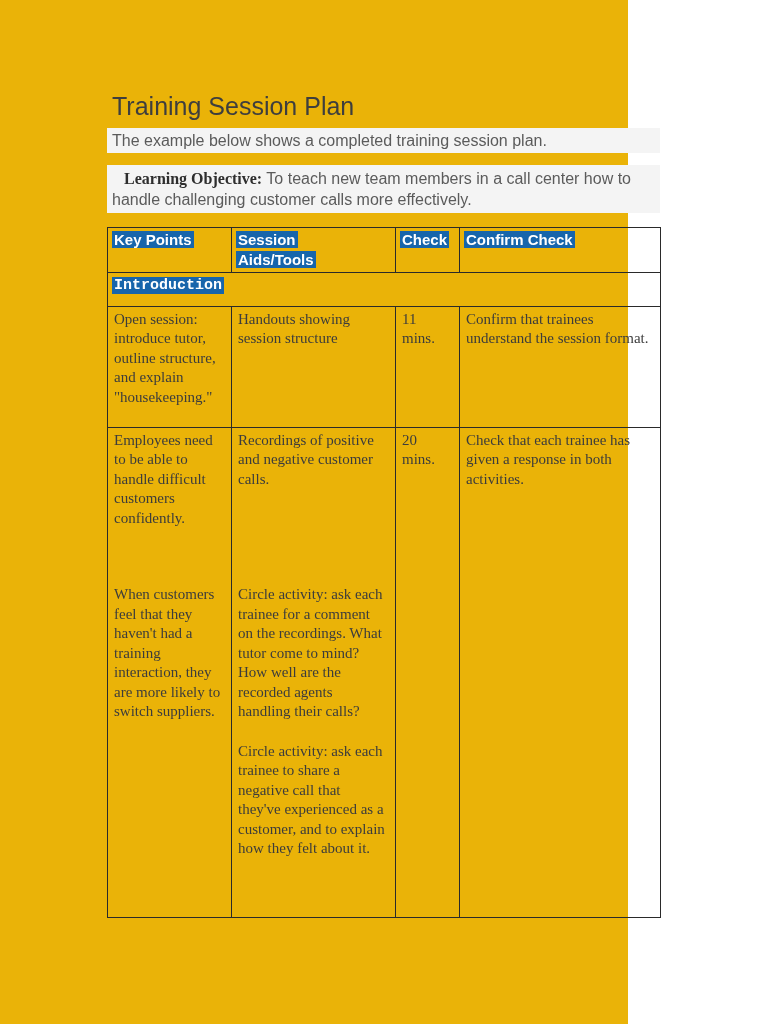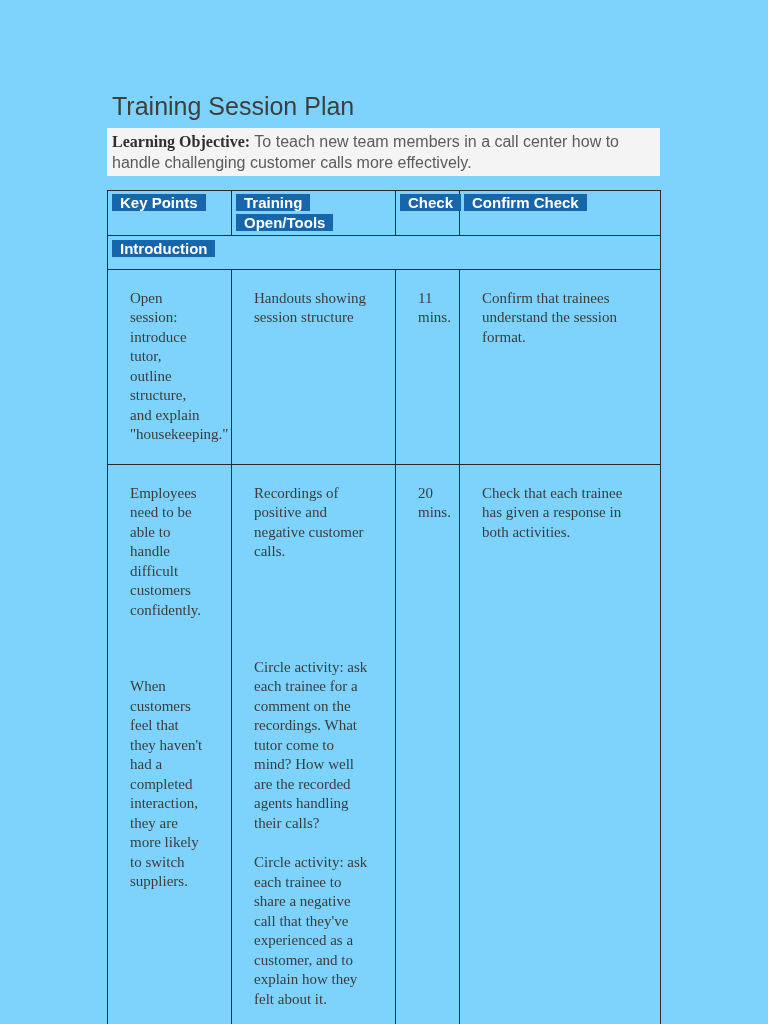--- a/index.html
+++ b/index.html
@@ -7,41 +7,41 @@
     --para-bg: #F4F4F4;
     --border: #2A2A2A;
   }
   * { margin: 0; padding: 0; box-sizing: border-box; }
   html, body {
     width: 768px; height: 1024px;
     background: #ffffff;
     font-family: "Liberation Sans", sans-serif;
     overflow: hidden;
   }
-  .page { position: relative; width: 768px; height: 1024px; background: #7dd3fc; }
+  .page { position: relative; width: 628px; height: 1024px; background: #eab308; }
   .content { position: absolute; left: 107px; top: 92px; width: 553px; }
 
   h1.doc-title {
     font-family: "Liberation Sans", sans-serif;
     font-size: 25px; font-weight: 400; color: #3E3E3E;
     line-height: 1.15; margin: 0 0 7px 5px; letter-spacing: 0px;
   }
   p.lead {
     background: var(--para-bg);
     font-size: 16px; color: #5B5B5B; line-height: 21px;
     padding: 2px 4px 2px 5px; margin: 0 0 12px 0;
   }
   p.objective {
     background: var(--para-bg);
     font-size: 16px; color: #5B5B5B; line-height: 21px;
     padding: 3px 4px 3px 5px; margin: 0;
   }
   .obj-label {
     font-family: "Liberation Serif", serif;
-    font-weight: 700; color: #2E2E2E;
+    font-weight: 700; color: #2E2E2E; margin-left: 12px;
   }
 
   table.plan {
     margin-top: 14px;
     border-collapse: collapse;
     table-layout: fixed;
     width: 553px;
   }
   table.plan th, table.plan td {
     border: 1px solid var(--border);
@@ -49,67 +49,68 @@
     text-align: left;
   }
   table.plan th {
     font-family: "Liberation Sans", sans-serif;
     font-size: 15px; font-weight: 700;
     padding: 2px 4px; height: 40px; line-height: 20px;
   }
   .hl {
     background: var(--hl);
     color: #FFFFFF;
-    padding: 0 8px;
+    padding: 0 2px;
     box-decoration-break: clone;
     text-align: right;
     -webkit-box-decoration-break: clone;
   }
   .w-narrow { max-width: 104px; }
   td.section-cell {
     height: 34px; padding: 3px 4px;
-    font-family: Liberation Sans, sans-serif;
+    font-family: Liberation Mono, monospace;
     font-size: 15px; font-weight: 700; line-height: 20px;
   }
   td.body-cell {
     font-family: "Liberation Serif", serif;
     font-size: 15px; color: #3C3C3C;
     line-height: 19.5px;
     padding: 3px 9px 3px 6px;
   }
   tr.row-1 td { height: 121px; }
   tr.row-2 td { height: 490px; }
-  td.body-cell p { margin: 16px; }
+  td.body-cell p { margin: 0; }
   p.gap-a { margin-top: 57px !important; }
   p.gap-b { margin-top: 96px !important; }
   p.gap-c { margin-top: 20px !important; }
 </style>
 </head>
 <body>
 
 <div class="page">
   <div class="content">
 
     <h1 class="doc-title">Training Session Plan</h1>
 
+    <p class="lead">The example below shows a completed training session plan.</p>
 
     <p class="objective"><span class="obj-label">Learning Objective:</span><span> To teach new team members in a call center how to handle challenging customer calls more effectively.</span></p>
 
     <table class="plan">
       <colgroup>
         <col style="width:124px">
         <col style="width:164px">
         <col style="width:64px">
         <col style="width:201px">
       </colgroup>
       <tbody>
           <tr>
         <th><span class="hl">Key Points</span></th>
         <th>
-          <div class="w-narrow"><span class="hl">Training Open/Tools</span></div>
+          <div class="w-narrow"><span class="hl">Session Aids/Tools</span></div>
         </th>
         <th><span class="hl">Check</span></th>
         <th><span class="hl">Confirm Check</span></th>
       </tr>
       <tr>
         <td class="section-cell" colspan="4"><span class="hl">Introduction</span></td>
       </tr>
       <tr class="row-1">
         <td class="body-cell">
           <p>Open session: introduce tutor, outline structure, and explain "housekeeping."</p>
@@ -120,21 +121,21 @@
         <td class="body-cell">
           <p>11 mins.</p>
         </td>
         <td class="body-cell">
           <p>Confirm that trainees understand the session format.</p>
         </td>
       </tr>
       <tr class="row-2">
         <td class="body-cell">
           <p>Employees need to be able to handle difficult customers confidently.</p>
-          <p class="gap-a">When customers feel that they haven't had a completed interaction, they are more likely to switch suppliers.</p>
+          <p class="gap-a">When customers feel that they haven't had a training interaction, they are more likely to switch suppliers.</p>
         </td>
         <td class="body-cell">
           <p>Recordings of positive and negative customer calls.</p>
           <p class="gap-b">Circle activity: ask each trainee for a comment on the recordings. What tutor come to mind? How well are the recorded agents handling their calls?</p>
           <p class="gap-c">Circle activity: ask each trainee to share a negative call that they've experienced as a customer, and to explain how they felt about it.</p>
         </td>
         <td class="body-cell">
           <p>20 mins.</p>
         </td>
         <td class="body-cell">

